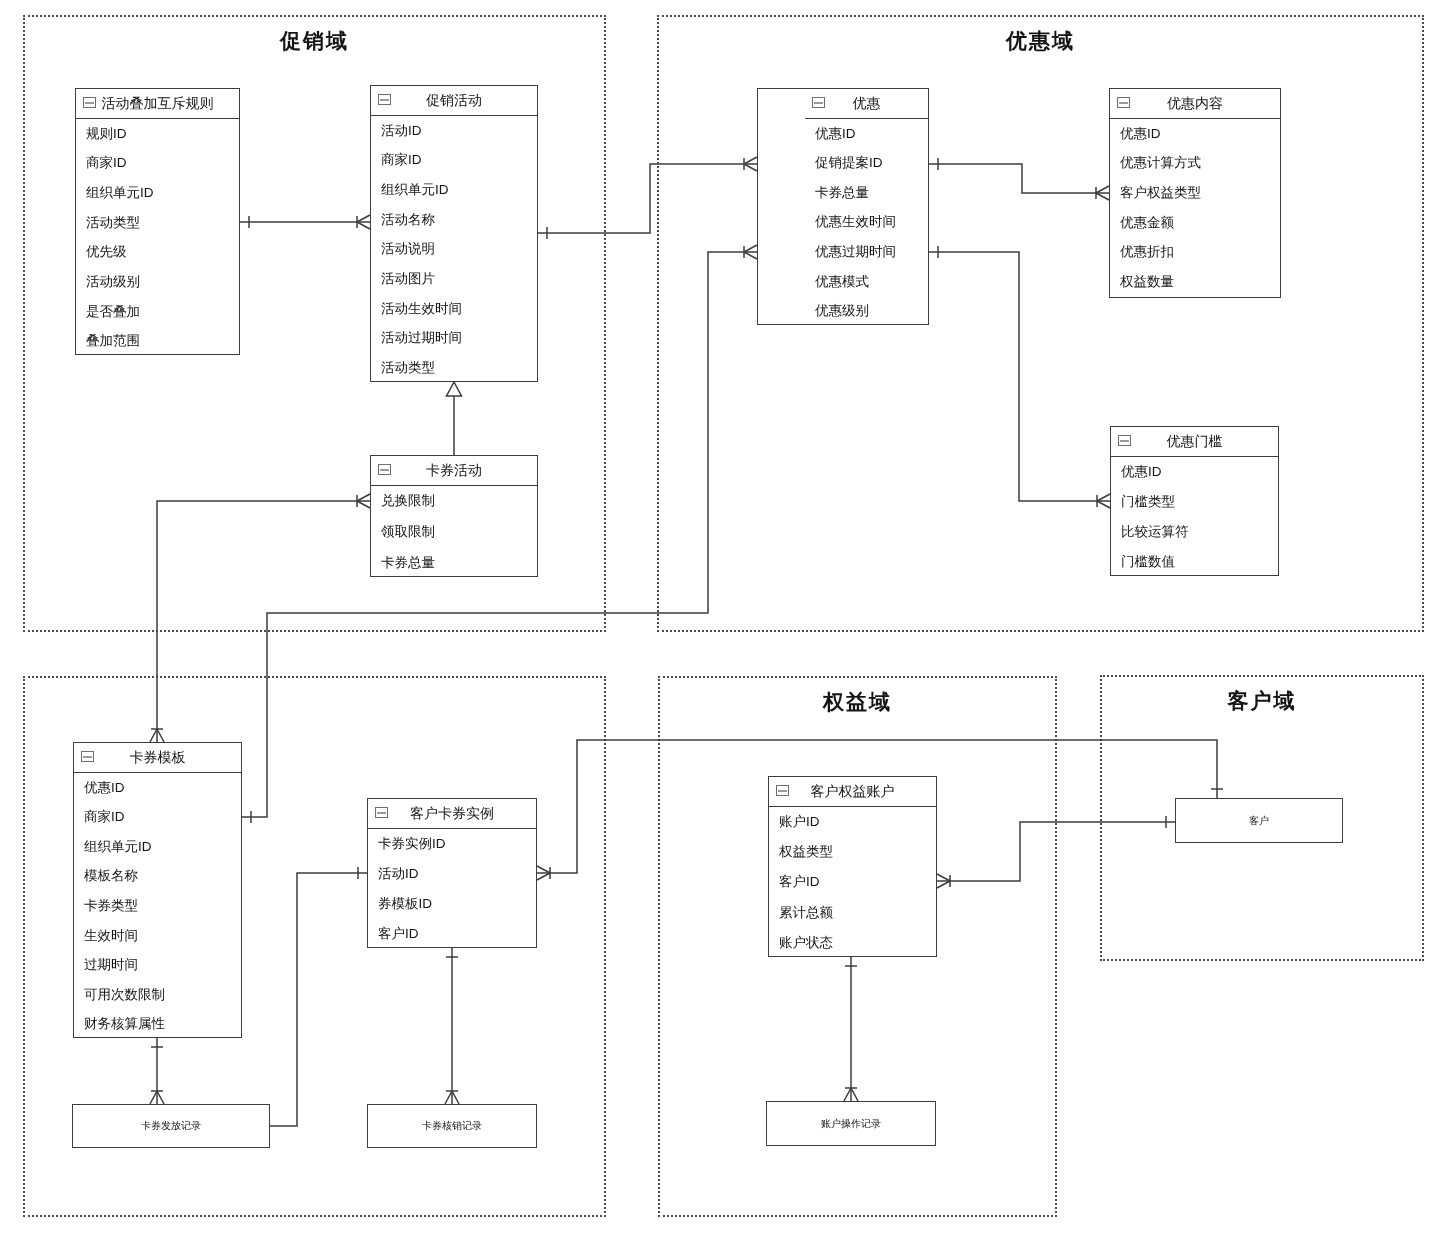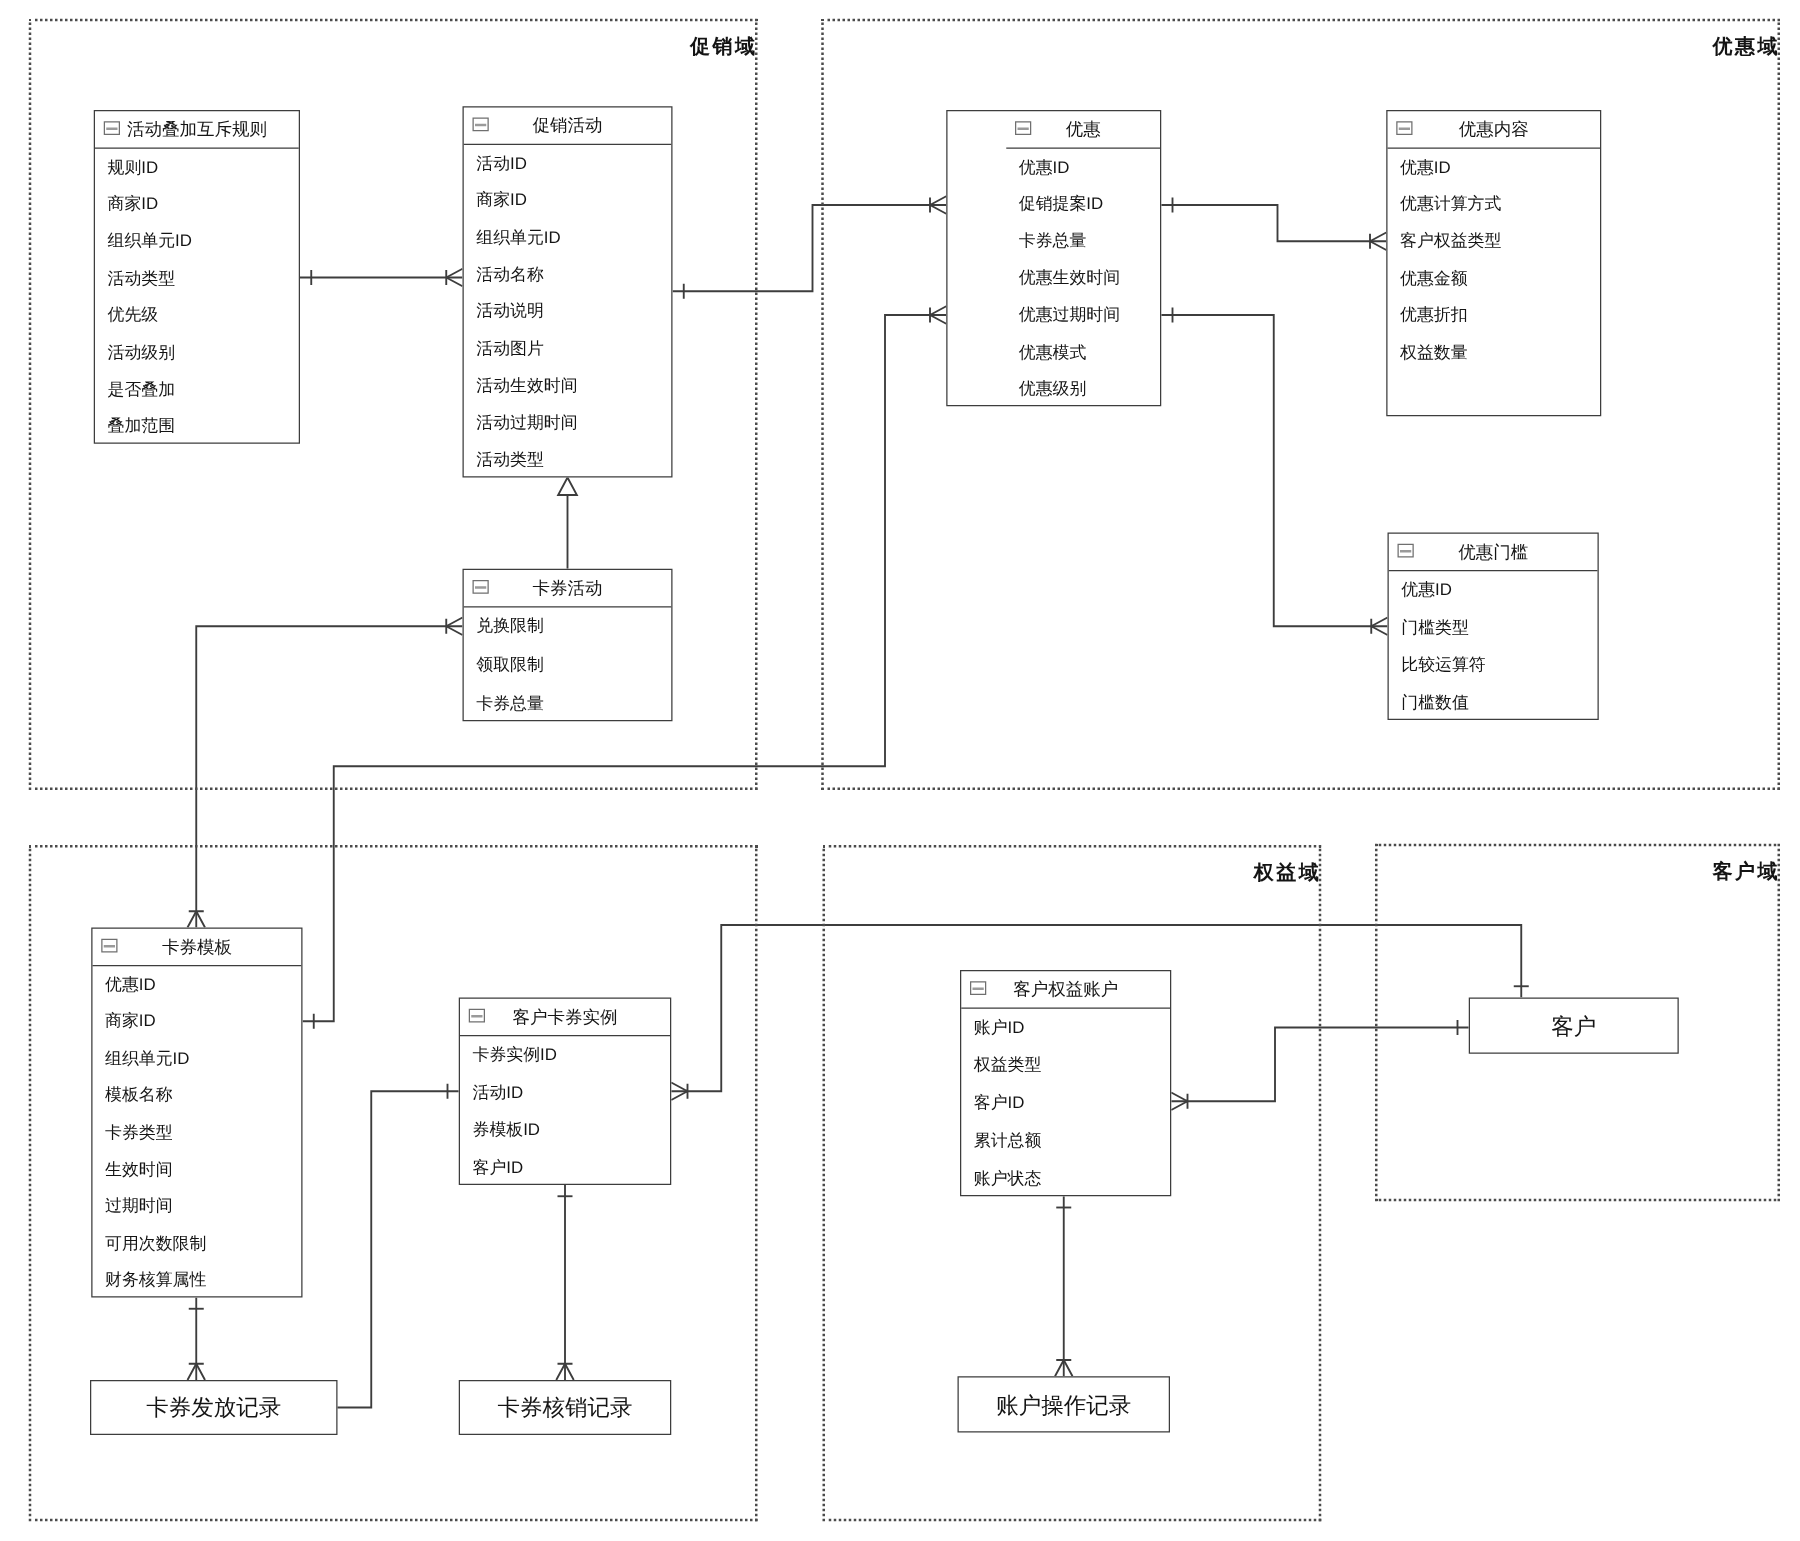--- a/index.html
+++ b/index.html
@@ -2,27 +2,27 @@
 <html><head>
 <meta charset="utf-8">
 <style>
   html,body{margin:0;padding:0;background:#fff;}
   #stage{
     position:relative;width:1440px;height:1233px;background:#ffffff;
     font-family:"Liberation Sans","DejaVu Sans",sans-serif;color:#141414;
     overflow:hidden;
   }
   .domain{position:absolute;border:2px dotted #4b4b4b;box-sizing:border-box;}
-  .domain-label{position:absolute;text-align:right;font-size:16px;font-weight:600;letter-spacing:2px;}
+  .domain-label{position:absolute;text-align:center;font-size:21px;font-weight:600;letter-spacing:2px;}
   .entity{position:absolute;background:#fff;border:1.5px solid #3d3d3d;box-sizing:border-box;}
   .ent-header{position:relative;height:30px;border-bottom:1.5px solid #3d3d3d;display:flex;align-items:center;justify-content:center;font-size:14px;box-sizing:border-box;}
   .collapse-icon{position:absolute;left:7px;top:8px;width:13px;height:11px;border:1px solid #6f6f6f;box-sizing:border-box;background:#fff;}
   .collapse-icon::after{content:"";position:absolute;left:1px;right:1px;top:4px;height:2px;background:#9a9a9a;}
   .ent-row{display:flex;align-items:center;padding-left:10px;font-size:13.5px;box-sizing:border-box;}
-  .simple-label{display:flex;align-items:center;justify-content:center;height:100%;font-size:18px;}
+  .simple-label{display:flex;align-items:center;justify-content:center;height:100%;font-size:10px;}
   #wires{position:absolute;left:0;top:0;pointer-events:none;}
 </style>
 </head>
 <body>
 
 <div id="stage">
   <svg id="wires" width="1440" height="1233">
       <g>
         <path d="M240 222L370 222" fill="none" stroke="#3d3d3d" stroke-width="1.5"></path>
         <path d="M249 216L249 228" fill="none" stroke="#3d3d3d" stroke-width="1.5"></path>
@@ -141,21 +141,21 @@
         <span>优惠</span>
       </div>
       <div class="ent-row" style="height: 29.5714px;">优惠ID</div>
       <div class="ent-row" style="height: 29.5714px;">促销提案ID</div>
       <div class="ent-row" style="height: 29.5714px;">卡券总量</div>
       <div class="ent-row" style="height: 29.5714px;">优惠生效时间</div>
       <div class="ent-row" style="height: 29.5714px;">优惠过期时间</div>
       <div class="ent-row" style="height: 29.5714px; font-family: Liberation Serif, serif;">优惠模式</div>
       <div class="ent-row" style="height: 29.5714px;">优惠级别</div>
     </div>
-    <div class="entity" style="left: 1109px; top: 88px; width: 172px; height: 245px; position: absolute;">
+    <div class="entity" style="left: 1109px; top: 88px; width: 172px; height: 210px; position: absolute;">
       <div class="ent-header">
         <div class="collapse-icon"></div>
         <span>优惠内容</span>
       </div>
       <div class="ent-row" style="height: 29.6667px;">优惠ID</div>
       <div class="ent-row" style="height: 29.6667px;">优惠计算方式</div>
       <div class="ent-row" style="height: 29.6667px;">客户权益类型</div>
       <div class="ent-row" style="height: 29.6667px;">优惠金额</div>
       <div class="ent-row" style="height: 29.6667px;">优惠折扣</div>
       <div class="ent-row" style="height: 29.6667px;">权益数量</div>

